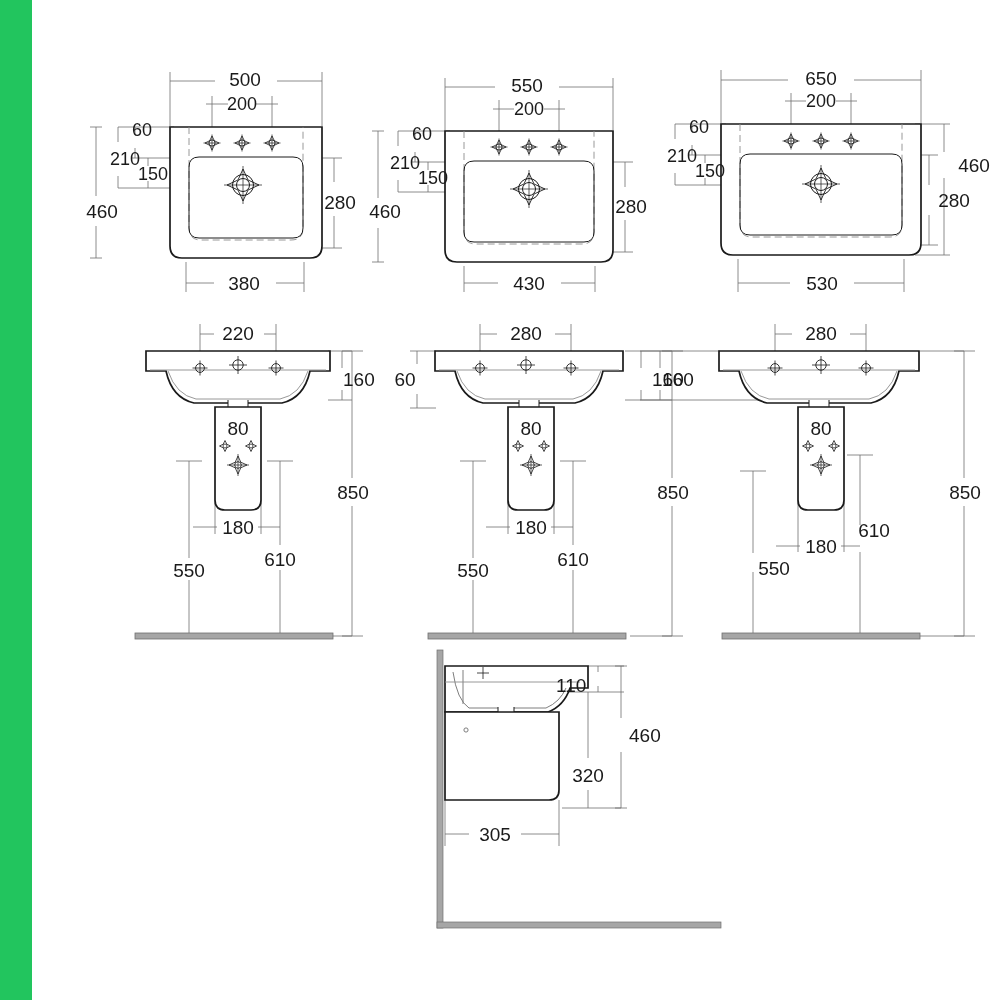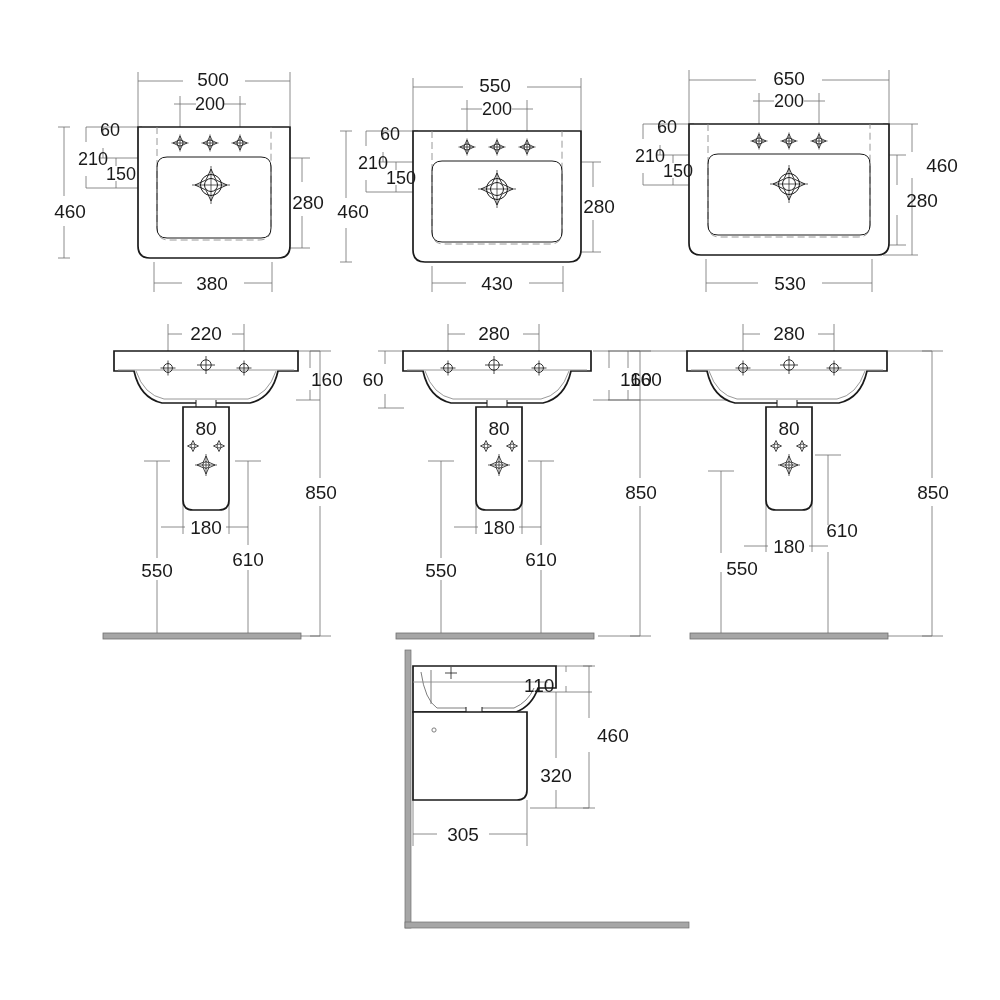--- a/index.html
+++ b/index.html
@@ -1,18 +1,18 @@
 <!DOCTYPE html>
 <html><head>
 <meta charset="utf-8">
 <title>Basin Technical Drawing</title>
 <style>
   html,body{margin:0;padding:0;background:#ffffff;}
   body{width:1000px;height:1000px;font-family:"Liberation Sans",sans-serif;overflow:hidden;}
-  #sheet{position:relative;width:896px;height:1000px;background:#22c55e;}
+  #sheet{position:relative;width:896px;height:1000px;background:#22c55e;padding-left:32px;}
   svg{display:block;}
   text{font-family:"Liberation Sans",sans-serif;fill:#1a1a1a;}
 </style>
 </head>
 <body>
 
 <div id="sheet">
 <svg width="1000" height="1000" viewBox="0 0 1000 1000" xmlns="http://www.w3.org/2000/svg">
 
   <defs>

